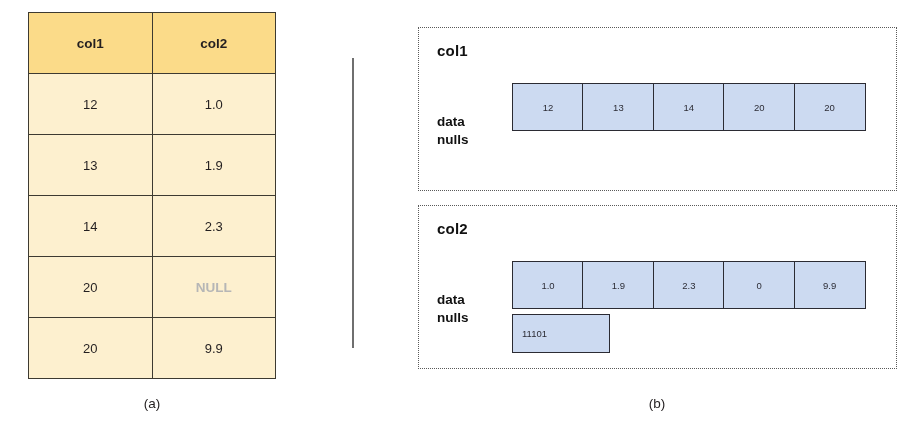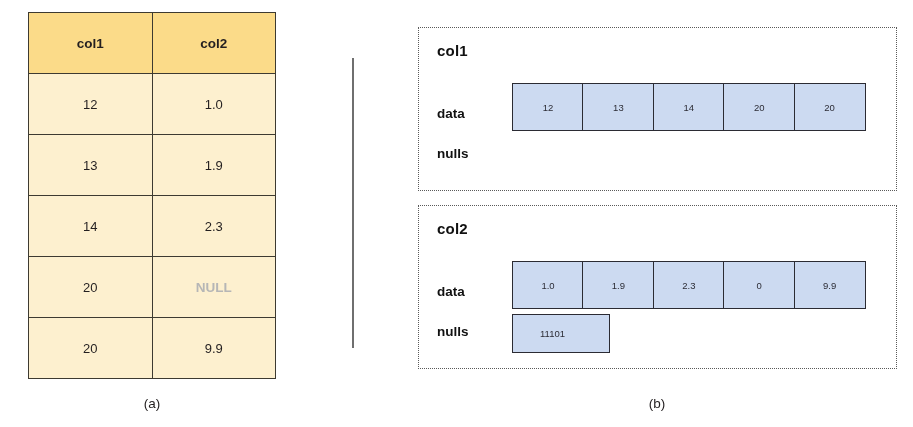--- a/index.html
+++ b/index.html
@@ -93,22 +93,22 @@
     color: #111111;
     letter-spacing: 0.2px;
   }
   .row-label {
     position: absolute;
     left: 18px;
     font-size: 13.5px;
     font-weight: bold;
     color: #111111;
   }
-  .row-label.data-label  { top: 78px; text-align: right; }
-  .row-label.nulls-label { top: 118px; }
+  .row-label.data-label  { top: 86px; text-align: right; }
+  .row-label.nulls-label { top: 104px; }
 
   .cell-strip {
     position: absolute;
     left: 93px;
     top: 55px;
     display: flex;
   }
   .buf-cell {
     width: 72px;
     height: 48px;
@@ -130,21 +130,21 @@
     top: 108px;
     width: 98px;
     height: 39px;
     background: #ccdaf1;
     border: 1.6px solid #2b2b33;
     box-sizing: border-box;
     display: flex;
     align-items: center;
     font-size: 9.5px;
     color: #2c2c35;
-    padding-left: 27px;
+    padding-left: 9px;
   }
 </style>
 </head>
 <body>
 
 <div id="figure-a">
   <table id="logical-table">
     <thead>
       <tr>
         <th>col1</th>

